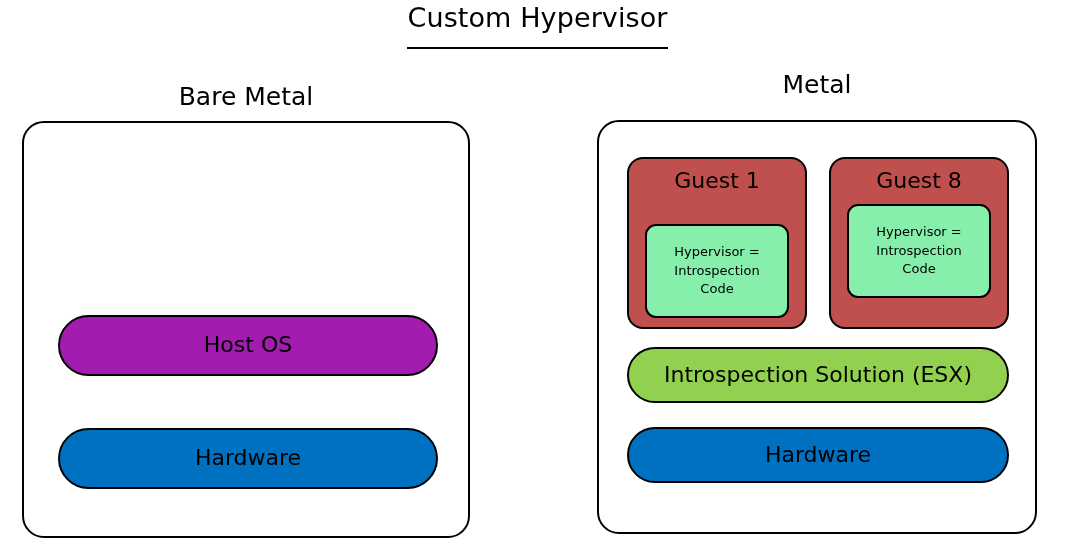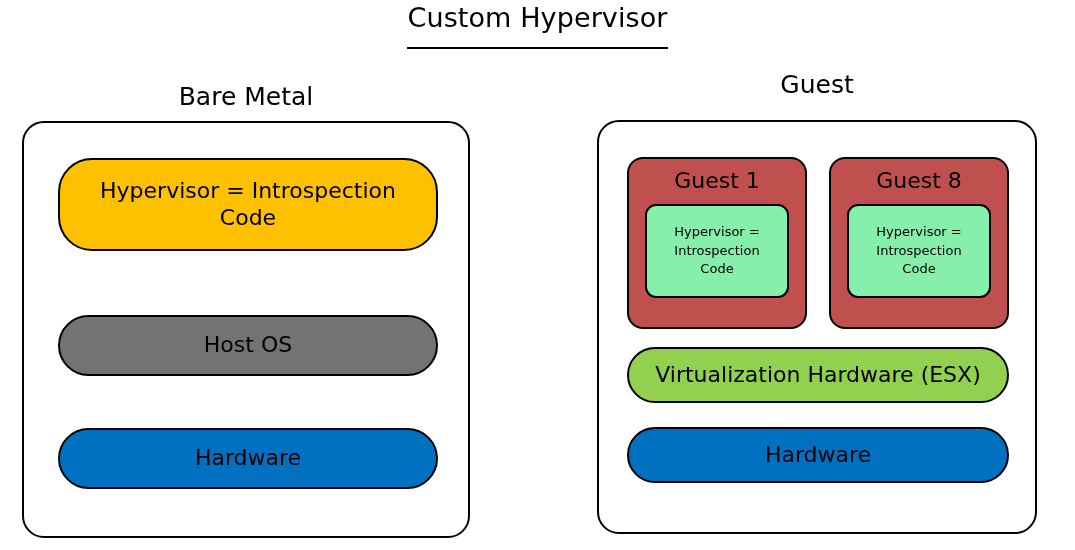--- a/index.html
+++ b/index.html
@@ -98,21 +98,21 @@
     background: #FFC000;
     font-size: 22px;
     padding: 0 22px;
   }
   #layer-bm-hostos {
     left: 34px;
     top: 192px;
     width: 380px;
     height: 61px;
     border-radius: 31px;
-    background: #737373;
+    background: #a21caf;
     font-size: 22px;
   }
   #layer-bm-hardware {
     left: 34px;
     top: 305px;
     width: 380px;
     height: 61px;
     border-radius: 31px;
     background: #0070C0;
     font-size: 22px;
@@ -122,21 +122,21 @@
   .guest-box {
     position: absolute;
     box-sizing: border-box;
     border: 2.5px solid #000000;
     border-radius: 16px;
     background: #C0504D;
     display: flex;
     flex-direction: column;
     align-items: center;
   }
-  #guest-box-1 { left: 28px; top: 35px; width: 180px; height: 172px; }
+  #guest-box-1 { left: 28px; top: 35px; width: 180px; height: 172px; gap: 20px; }
   #guest-box-2 { left: 230px; top: 35px; width: 180px; height: 172px; }
 
   .guest-label {
     font-size: 22px;
     color: #000000;
     margin-top: 11px;
     line-height: 1;
     text-align: center;
   }
 
@@ -179,25 +179,24 @@
 </style>
 </head>
 <body>
 
 <div class="diagram-title">
   <span class="ul">Custom Hypervisor</span>
 </div>
 
 <div class="col-heading" id="heading-bare-metal">Bare Metal</div>
 
-<div class="col-heading" id="heading-nested">Guest</div>
+<div class="col-heading" id="heading-nested">Metal</div>
 
 <div class="panel" id="panel-bare-metal">
 
-  <div class="layer" id="layer-bm-hypervisor">Hypervisor = Introspection Code</div>
 
   <div class="layer" id="layer-bm-hostos">Host OS</div>
 
   <div class="layer" id="layer-bm-hardware">Hardware</div>
 
 </div>
 
 <div class="panel" id="panel-nested">
 
   <div class="guest-box" id="guest-box-1">
@@ -215,17 +214,17 @@
     <div class="guest-label">Guest 8</div>
     <div class="guest-inner">
       <div>
         <span>Hypervisor =</span><br>
         <span>Introspection</span><br>
         <span>Code</span>
       </div>
     </div>
   </div>
 
-  <div class="layer" id="layer-n-virtualization">Virtualization Hardware (ESX)</div>
+  <div class="layer" id="layer-n-virtualization">Introspection Solution (ESX)</div>
 
   <div class="layer" id="layer-n-hardware">Hardware</div>
 
 </div>
 
 </body></html>

